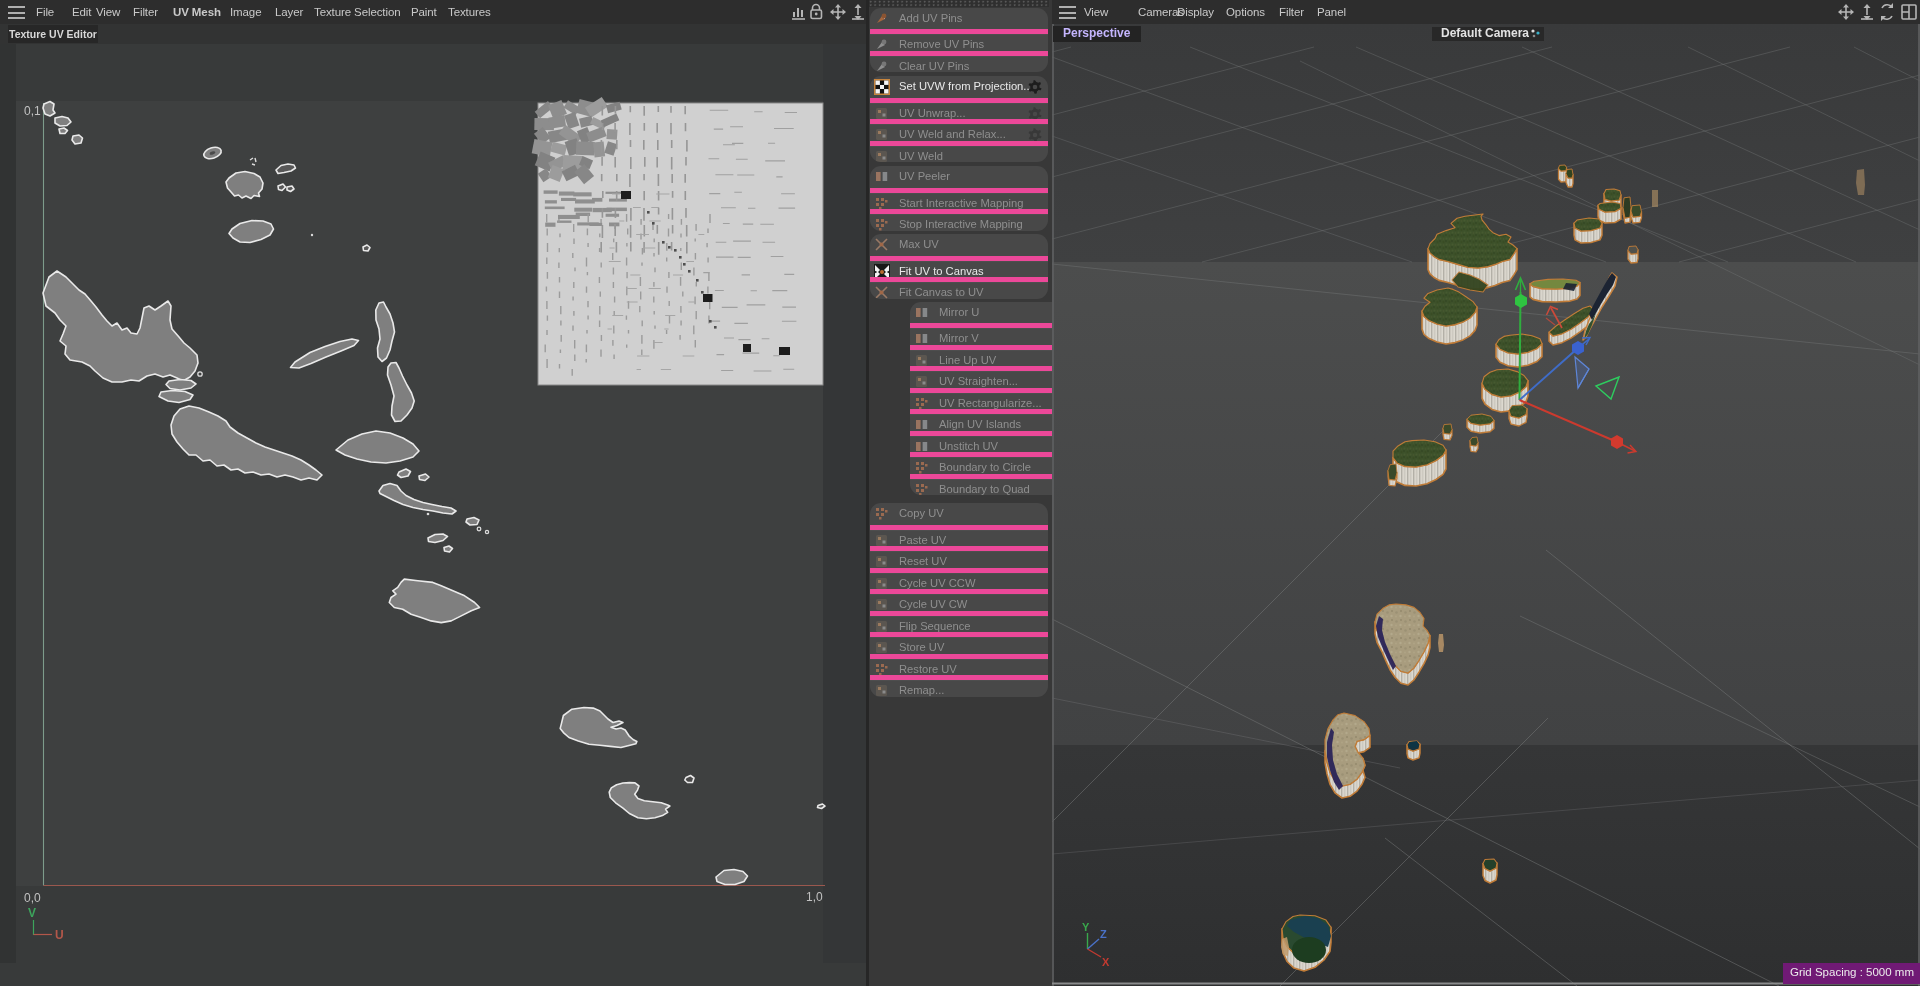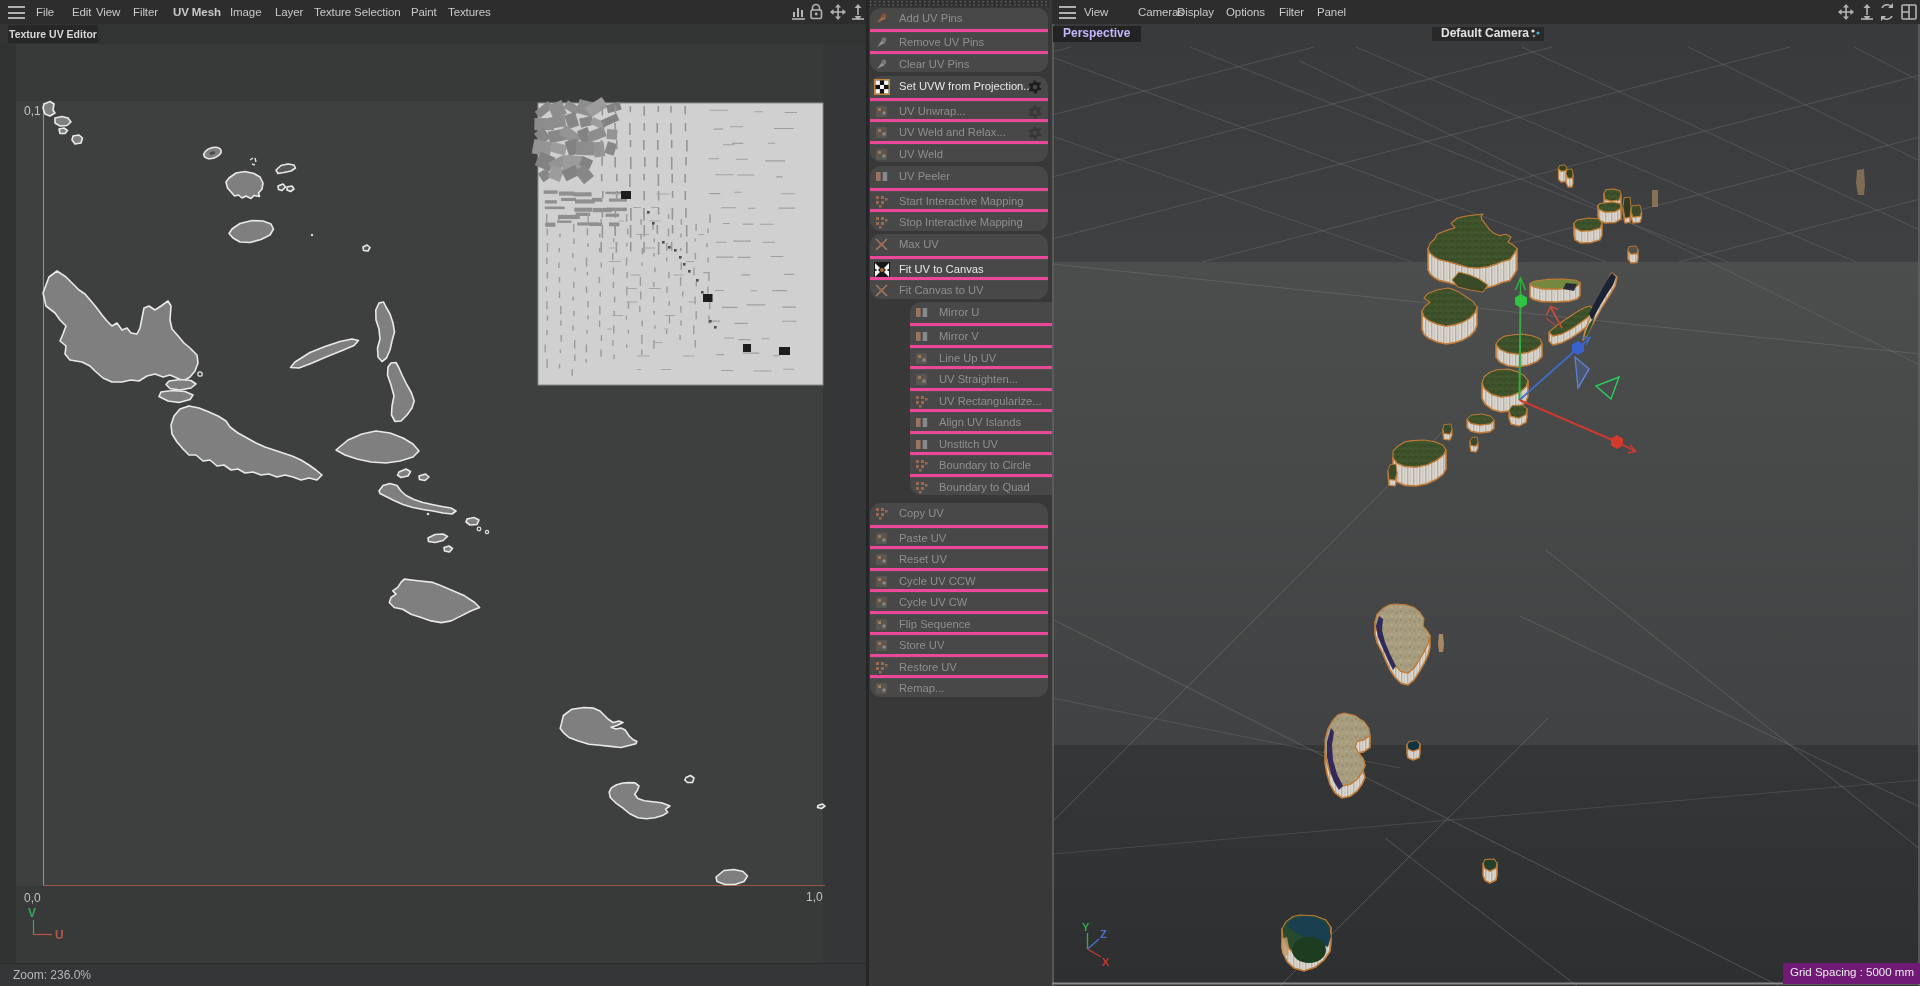--- a/index.html
+++ b/index.html
@@ -12,21 +12,21 @@
   .burger { width:17px; height:13px; border-top:2px solid #b0b0b0; border-bottom:2px solid #b0b0b0; }
   .burger:before { content:""; display:block; margin-top:3.5px; height:2px; background:#b0b0b0; }
   #ltabbox { left:8px; top:25px; width:90px; height:18px; background:#272727; color:#d8d8d8; font-size:10.5px; font-weight:bold; line-height:18px; text-align:center; }
   #lstatus { left:0; top:963px; width:866px; height:23px; background:#343637; border-top:1px solid #2a2a2a; color:#b8b8b8; font-size:12px; line-height:22px; padding-left:13px; }
   #mid { left:866px; top:0; width:186px; height:986px; background:#383838; border-left:3px solid #262626; }
   #middots { position:absolute; left:869px; top:0; width:180px; height:7px;
     background-image: radial-gradient(circle at 1.5px 1.5px, #5a5a5a 0.9px, transparent 1.1px);
     background-size:4.5px 3.5px; background-color:#2f2f2f; }
   .grp { position:absolute; left:870px; width:178px; background:#484848; border-radius:11px; overflow:hidden; }
   .row { position:relative; height:21.5px; }
-  .row + .row { border-top:3px solid #ec4899; box-shadow:0 1px 0 #4e4e4e inset; }
+  .row + .row { border-top:5px solid #ec4899; box-shadow:0 1px 0 #4e4e4e inset; }
   .row .txt { position:absolute; left:29px; top:4px; font-size:11.2px; color:#8f8f8f; white-space:nowrap; }
   .row.on .txt { color:#e9e9e9; }
   .row svg.ic { position:absolute; left:4px; top:3px; }
   .row svg.gear { position:absolute; right:5px; top:3px; }
   #right { left:1052px; top:0; width:868px; height:986px; background:#3a3b3c; }
   #rmenu { left:1052px; top:0; width:868px; height:24px; background:#2d2d2d; color:#c9c9c9; font-size:11.5px; letter-spacing:-0.1px; }
   #persp { left:1053px; top:26px; width:88px; height:16px; background:#232323; color:#c4b5fd; font-weight:bold; font-size:12px; line-height:15px; padding-left:10px; }
   #defcam { left:1432px; top:27px; width:112px; height:14px; white-space:nowrap; background:#282828; color:#e2e2e2; font-weight:bold; font-size:12px; line-height:13px; padding-left:9px; }
   #gridspc { left:1783px; top:963px; width:137px; height:21px; background:#701a75; color:#ececec; font-size:11.5px; line-height:18px; padding-left:7px; }
 </style>
@@ -237,21 +237,20 @@
       <circle cx="487" cy="488" r="1.6" fill="none" stroke="#dcdcdc" stroke-width="1.3"></circle>
       <path d="M428.0,494.0 L435.0,490.5 L443.0,490.0 L447.5,492.5 L443.0,496.5 L435.0,498.5 L428.5,497.5 Z" fill="#7f7f7f" stroke="#e9e9e9" stroke-width="1.6" stroke-linejoin="round"></path>
       <path d="M444.0,503.5 L449.0,502.0 L452.5,504.5 L449.5,508.0 L444.5,507.0 Z" fill="#7f7f7f" stroke="#e9e9e9" stroke-width="1.6" stroke-linejoin="round"></path>
       <path d="M404.3,535.1 L417.8,536.7 L432.8,538.4 L441.2,541.8 L452.9,546.8 L464.6,551.8 L474.6,558.5 L479.6,563.5 L471.3,566.8 L461.2,571.9 L451.2,576.9 L441.2,578.6 L431.1,576.9 L421.1,573.5 L411.1,570.2 L402.7,565.2 L394.3,563.5 L389.3,558.5 L391.0,553.5 L396.0,550.1 L392.7,546.8 L397.7,543.4 L401.0,538.4 Z" fill="#7f7f7f" stroke="#e9e9e9" stroke-width="1.6" stroke-linejoin="round"></path>
       <path d="M561.3,680.1 L563.4,671.5 L571.9,665.2 L584.0,663.5 L593.2,664.1 L600.0,667.0 L604.0,671.0 L608.0,675.0 L613.0,678.5 L619.0,677.0 L623.0,678.5 L617.0,681.5 L611.0,683.3 L616.0,685.0 L621.0,684.0 L625.2,686.0 L629.0,691.8 L633.0,695.5 L636.9,697.5 L635.8,699.8 L629.0,701.5 L620.9,703.5 L610.3,702.4 L600.0,701.3 L589.0,700.3 L578.3,697.1 L569.0,693.5 L563.4,688.6 L560.2,684.4 Z" fill="#7f7f7f" stroke="#e9e9e9" stroke-width="1.6" stroke-linejoin="round"></path>
       <path d="M616.6,740.7 L623.0,739.0 L629.4,738.6 L635.0,738.9 L639.0,742.0 L637.5,746.1 L634.7,750.3 L637.9,754.6 L644.3,756.7 L652.8,757.8 L661.3,758.8 L667.7,761.0 L669.9,762.0 L665.6,765.2 L667.7,768.4 L662.4,771.6 L655.0,773.7 L646.4,774.8 L637.9,773.7 L629.4,769.5 L623.0,764.1 L615.6,758.8 L610.3,753.5 L609.2,748.2 L611.3,743.9 Z" fill="#7f7f7f" stroke="#e9e9e9" stroke-width="1.6" stroke-linejoin="round"></path>
       <path d="M686.0,733.5 L690.5,731.5 L694.0,734.0 L692.5,738.5 L687.5,738.5 L684.8,736.0 Z" fill="#4a4a4a" stroke="#e9e9e9" stroke-width="1.6" stroke-linejoin="round"></path>
       <path d="M818.0,761.5 L822.5,760.0 L825.0,762.0 L821.5,764.5 L817.5,763.5 Z" fill="#585858" stroke="#e9e9e9" stroke-width="1.6" stroke-linejoin="round"></path>
       <path d="M716.0,833.0 L724.0,826.5 L734.0,825.5 L743.0,827.5 L747.5,832.0 L744.0,837.5 L735.0,840.5 L725.0,840.5 L717.0,837.5 Z" fill="#7f7f7f" stroke="#e9e9e9" stroke-width="1.6" stroke-linejoin="round"></path>
     </svg>
-  <div id="lstatus" class="abs">Zoom: 236.0%</div>
 <div id="mid" class="abs"></div>
     <div id="middots"></div>
     <div class="grp" style="top:7.5px;">
       <div class="row">
         <svg class="ic" width="15" height="15">
           <path d="M3,12 L8,5 L11,8 Z" fill="#a4663e"></path>
           <path d="M8,5 l3,3" stroke="#caa" stroke-width="1"></path>
           <circle cx="10" cy="5" r="2.4" fill="#8a5432"></circle>
         </svg>
         <span class="txt">Add UV Pins</span>

